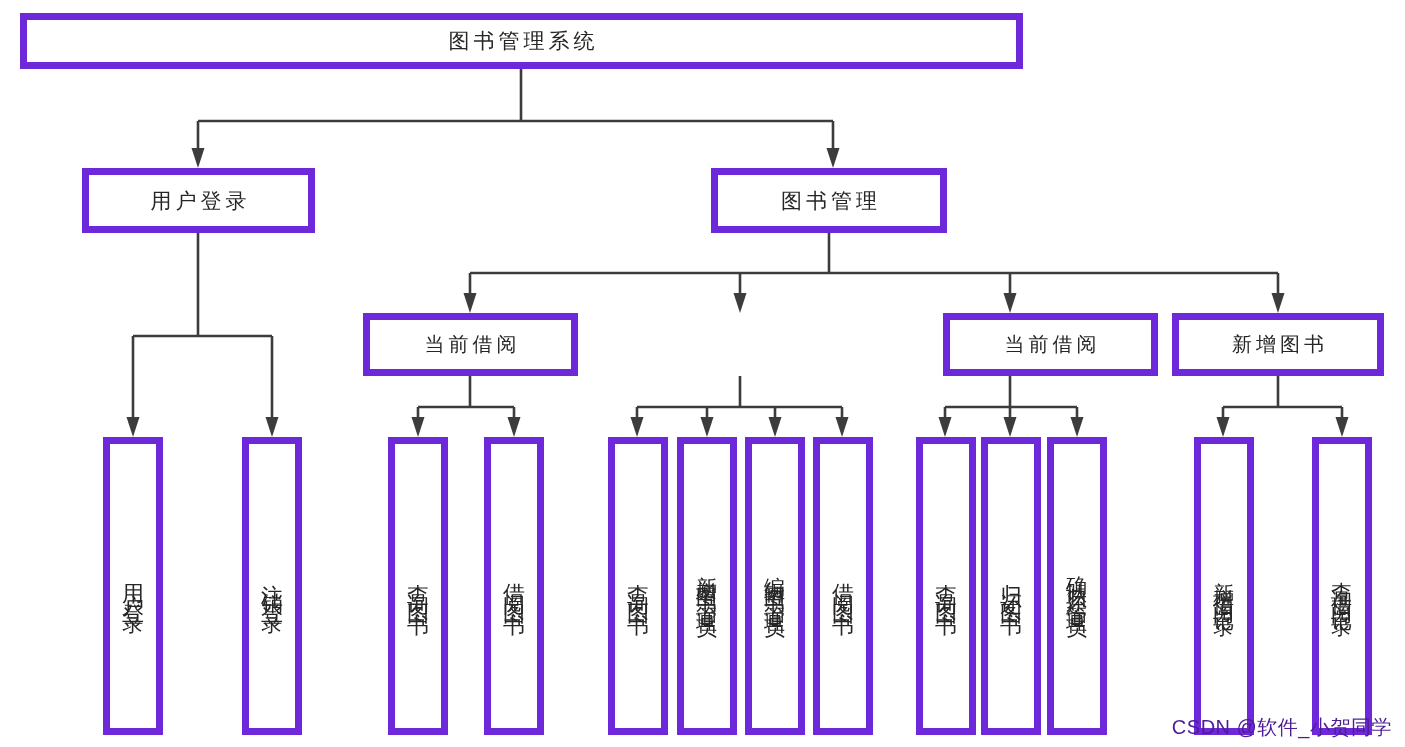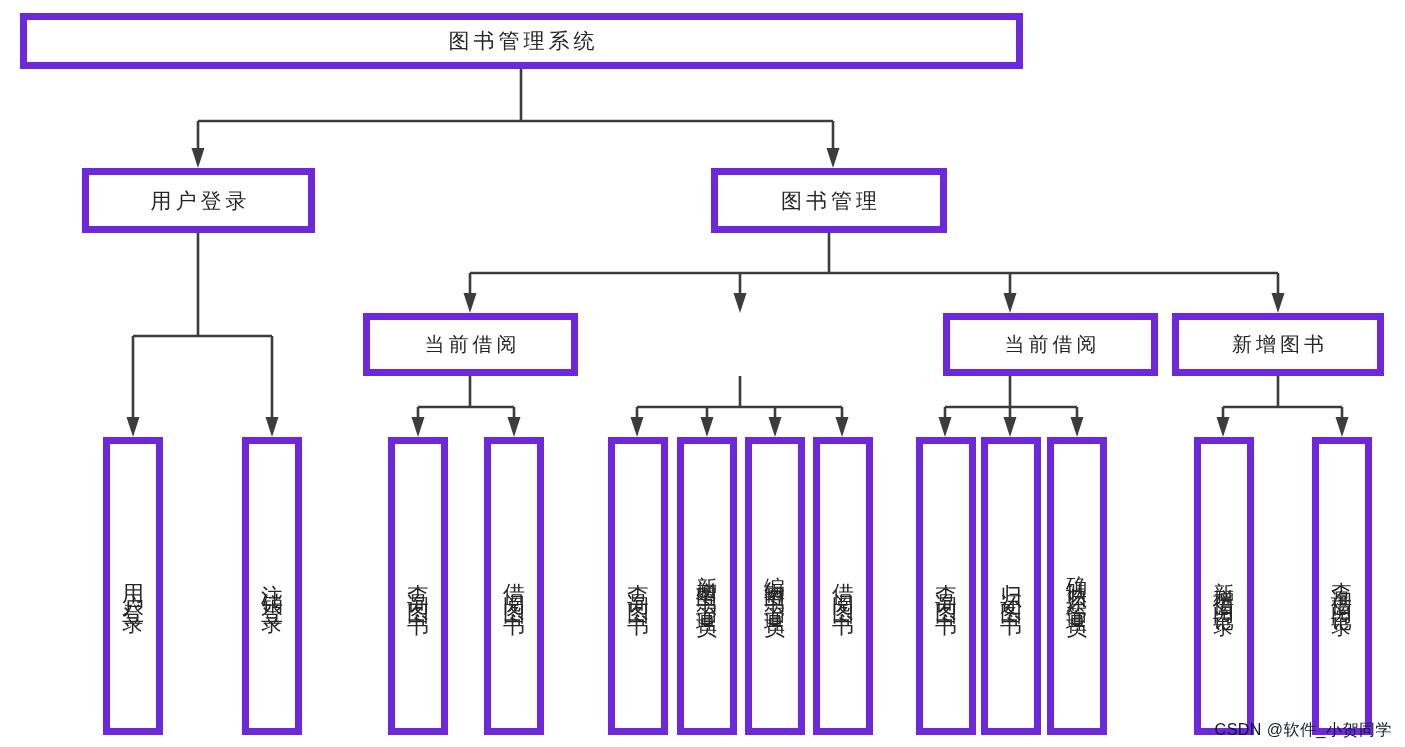--- a/index.html
+++ b/index.html
@@ -52,22 +52,22 @@
   #n-bor-borrow  { left: 813px; }
   #n-cur-query   { left: 916px; }
   #n-cur-return  { left: 981px; }
   #n-cur-confirm { left: 1047px; letter-spacing: 6px; font-size: 21px; }
   #n-br-add      { left: 1194px; letter-spacing: 7px; font-size: 21px; }
   #n-br-query    { left: 1312px; letter-spacing: 7px; font-size: 21px; }
   #watermark {
     position: absolute;
     right: 13px;
     bottom: 6px;
-    font-size: 16px;
-    color: #0f172a;
+    font-size: 20px;
+    color: #4c1d95;
     letter-spacing: 0.5px;
     white-space: nowrap;
   }
 </style>
 </head>
 <body>
 
 <div id="canvas">
 
   <svg id="wires" viewBox="0 0 1405 747" xmlns="http://www.w3.org/2000/svg">

